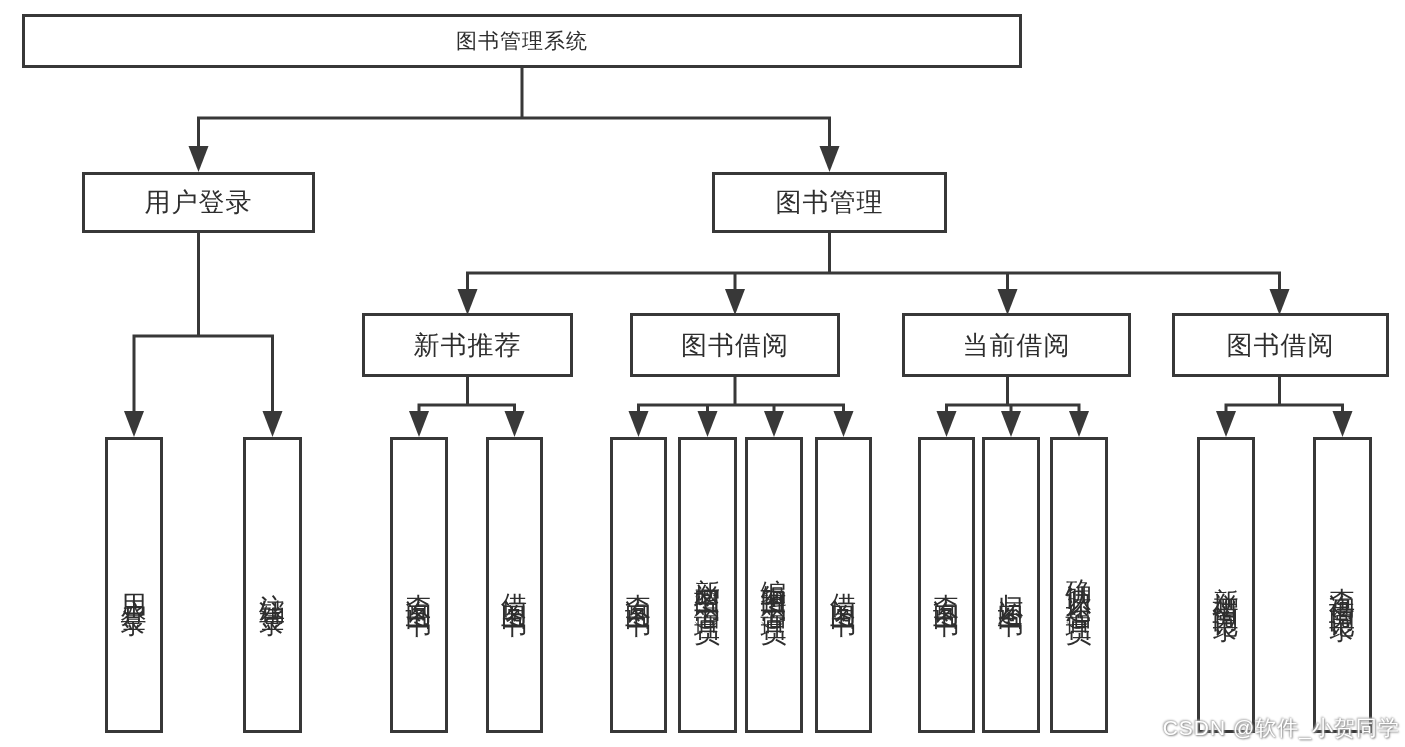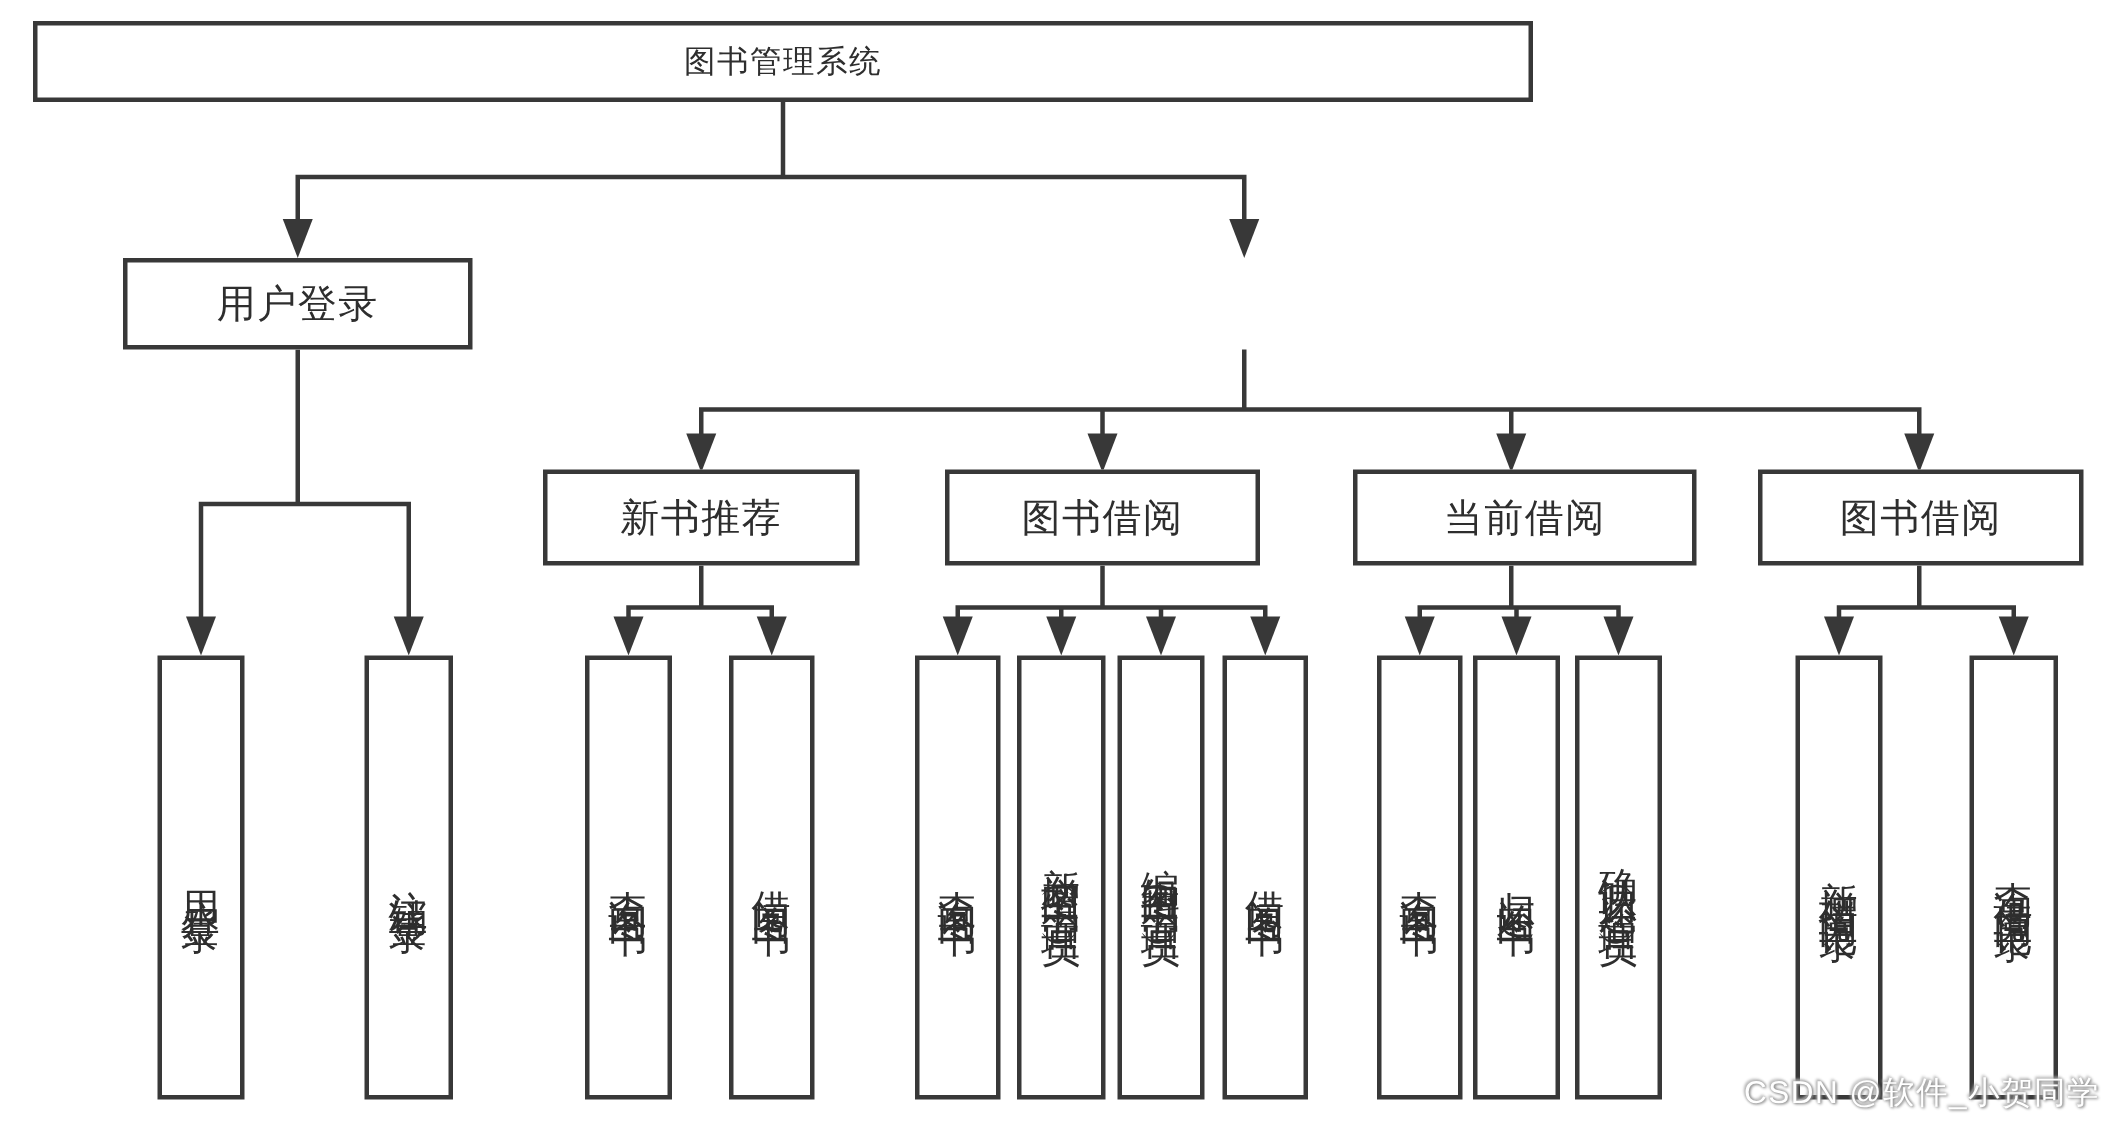--- a/index.html
+++ b/index.html
@@ -98,20 +98,23 @@
     <polygon fill="#383838" points="1332.5,411 1352.5,411 1342.5,437"></polygon>
   </svg>
 
   <div class="box lv1" style="left:22px;top:14px;width:1000px;height:54px">
     <span>图书管理系统</span>
   </div>
 
   <div class="box lv2" style="left:82px;top:172px;width:233px;height:61px">
     <span>用户登录</span>
   </div>
+  <div class="box lv2" style="left:712px;top:172px;width:235px;height:61px">
+    <span>图书管理</span>
+  </div>
 
   <div class="box lv3" style="left:630px;top:313px;width:210px;height:64px">
     <span>图书借阅</span>
   </div>
   <div class="box lv3" style="left:362px;top:313px;width:211px;height:64px">
     <span>新书推荐</span>
   </div>
   <div class="box lv3" style="left:902px;top:313px;width:229px;height:64px">
     <span>当前借阅</span>
   </div>

